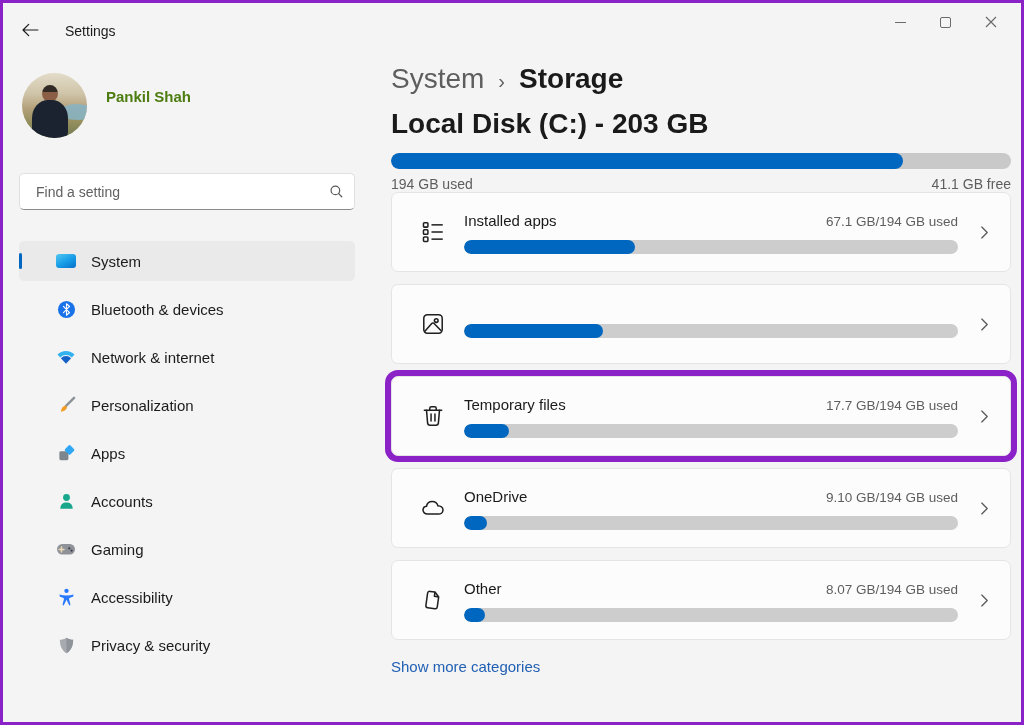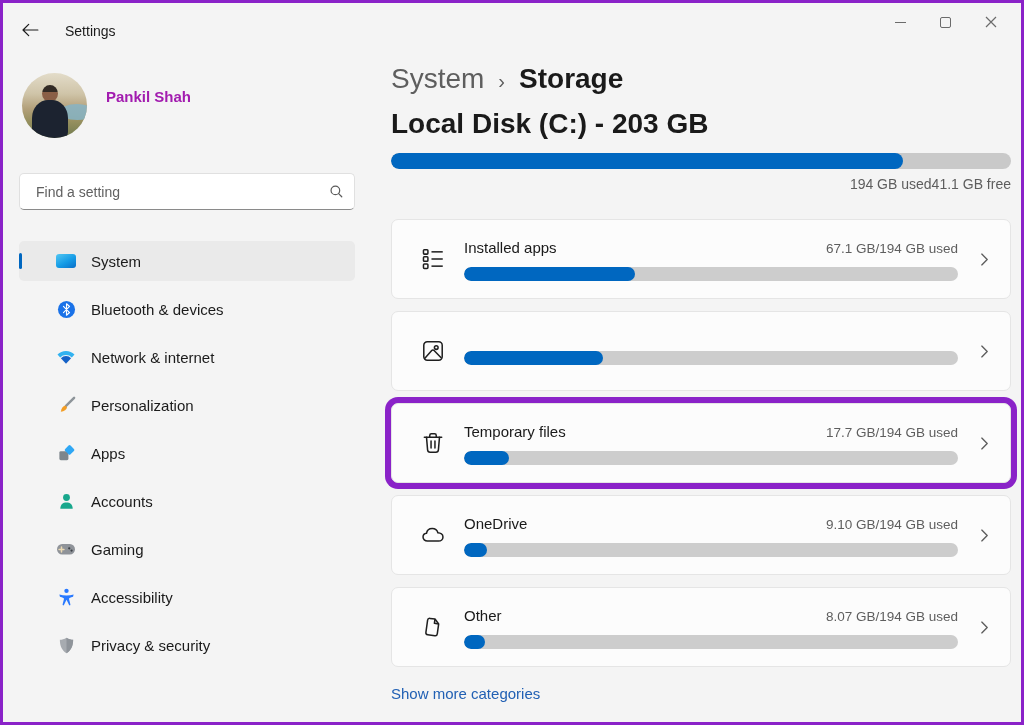--- a/index.html
+++ b/index.html
@@ -23,21 +23,21 @@
   .min-glyph{width:11px;height:1px;background:#6b6b6b;}
   .max-glyph{width:11px;height:11px;border:1px solid #6b6b6b;border-radius:2px;}
   
   .sidebar{position:absolute;left:0;top:48px;width:368px;bottom:0;}
   .avatar{position:absolute;left:19px;top:22px;width:65px;height:65px;border-radius:50%;overflow:hidden;
     background:linear-gradient(180deg,#e3dcc9 0%,#cfc4a8 32%,#b3a07a 55%,#97905f 74%,#6f7a4e 100%);}
   .avatar .lake{position:absolute;left:58%;top:48%;width:34px;height:16px;border-radius:50%;background:#86b4c6;opacity:.85;}
   .avatar .head{position:absolute;left:20px;top:12px;width:16px;height:17px;border-radius:50%;
     background:linear-gradient(180deg,#322a24 42%,#8a5f46 42%);}
   .avatar .body{position:absolute;left:10px;top:27px;width:36px;height:40px;border-radius:45% 45% 20% 20%;background:#1c2330;}
-  .user-name{position:absolute;left:103px;top:37px;font-size:15px;font-weight:bold;color:#a21caf;}
+  .user-name{position:absolute;left:103px;top:37px;font-size:15px;font-weight:bold;color:#4d7c0f;}
   .search-box{position:absolute;left:16px;top:122px;width:336px;height:37px;background:#ffffff;
     border:1px solid #e0e0e0;border-bottom:1px solid #8a8a8a;border-radius:5px;
     display:flex;align-items:center;padding:0 10px 0 16px;}
   .search-box input{flex:1;border:none;outline:none;font-size:14px;color:#1b1b1b;background:transparent;}
   .search-box input::placeholder{color:#616161;}
   .nav{position:absolute;left:16px;top:190px;width:336px;}
   .nav-item{position:relative;height:40px;margin-bottom:8px;border-radius:5px;display:flex;align-items:center;padding-left:36px;cursor:pointer;}
   .nav-item.selected{background:#eaeaea;}
   .accent-pill{position:absolute;left:0;top:12px;width:3px;height:16px;border-radius:2px;background:var(--accent);}
   .nav-icon{width:22px;height:20px;display:flex;align-items:center;justify-content:center;margin-right:14px;flex:none;}
@@ -45,22 +45,22 @@
   .ic-system{width:20px;height:14px;border-radius:3px;background:linear-gradient(150deg,#53c7f2 0%,#149be6 55%,#0a6ec7 100%);}
   
   .main{position:absolute;left:388px;top:60px;width:620px;}
   .breadcrumb{font-size:28px;display:flex;align-items:baseline;gap:14px;}
   .crumb-parent{color:#5e5e5e;}
   .crumb-sep{color:#5e5e5e;font-size:20px;}
   .crumb-current{color:#1a1a1a;font-weight:bold;}
   .disk-title{margin-top:13px;font-size:28px;font-weight:bold;color:#1a1a1a;}
   .disk-bar{margin-top:13px;width:620px;height:16px;border-radius:8px;background:#c9c9c9;overflow:hidden;}
   .disk-bar .fill,.cat-bar .fill{height:100%;border-radius:8px;background:var(--accent);}
-  .disk-labels{margin-top:7px;display:flex;justify-content:flex-end;font-size:14px;color:#5d5d5d;}
-  .cards{margin-top:27px;display:flex;flex-direction:column;gap:12px;justify-content:space-between;}
+  .disk-labels{margin-top:7px;display:flex;justify-content:space-between;font-size:14px;color:#5d5d5d;}
+  .cards{display:flex;flex-direction:column;gap:12px;justify-content:space-between;}
   .card{position:relative;height:80px;background:#fcfcfc;border:1px solid #e5e5e5;border-radius:7px;
     display:flex;align-items:center;cursor:pointer;}
   .card.highlighted{box-shadow:0 0 0 6px var(--highlight);}
   .card-icon{width:30px;margin-left:26px;margin-right:16px;display:flex;align-items:center;justify-content:center;flex:none;}
   .card-body{flex:1;min-width:0;padding-top:2px;}
   .card-row{display:flex;align-items:baseline;justify-content:space-between;}
   .card-label{font-size:15px;color:#1a1a1a;}
   .card-value{font-size:13.5px;color:#5e5e5e;}
   .cat-bar{margin-top:11px;height:14px;border-radius:7px;background:#cdcdcd;overflow:hidden;}
   .card-chevron{width:52px;display:flex;align-items:center;justify-content:center;flex:none;}

